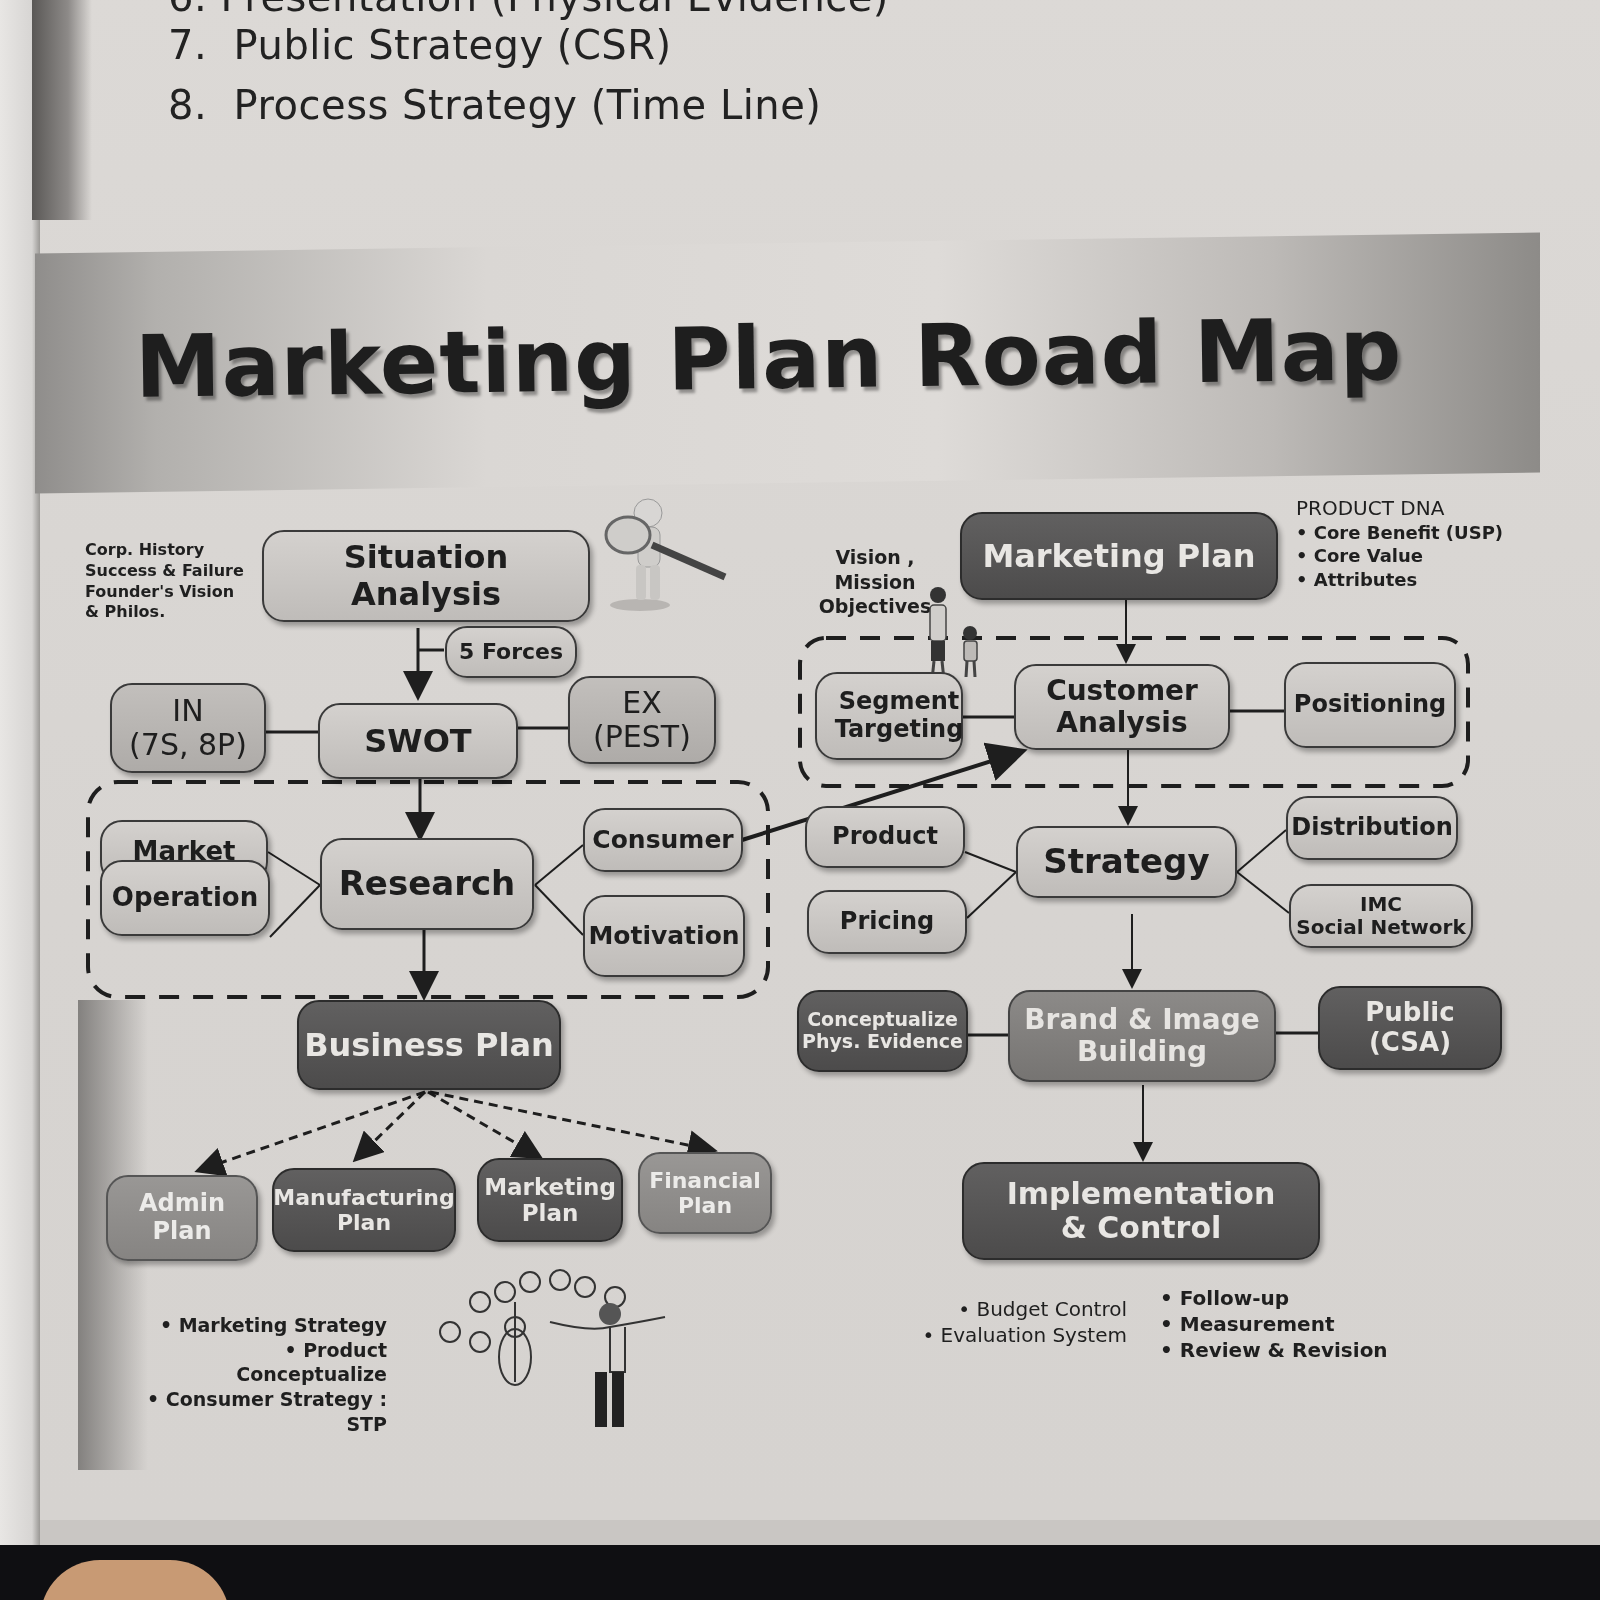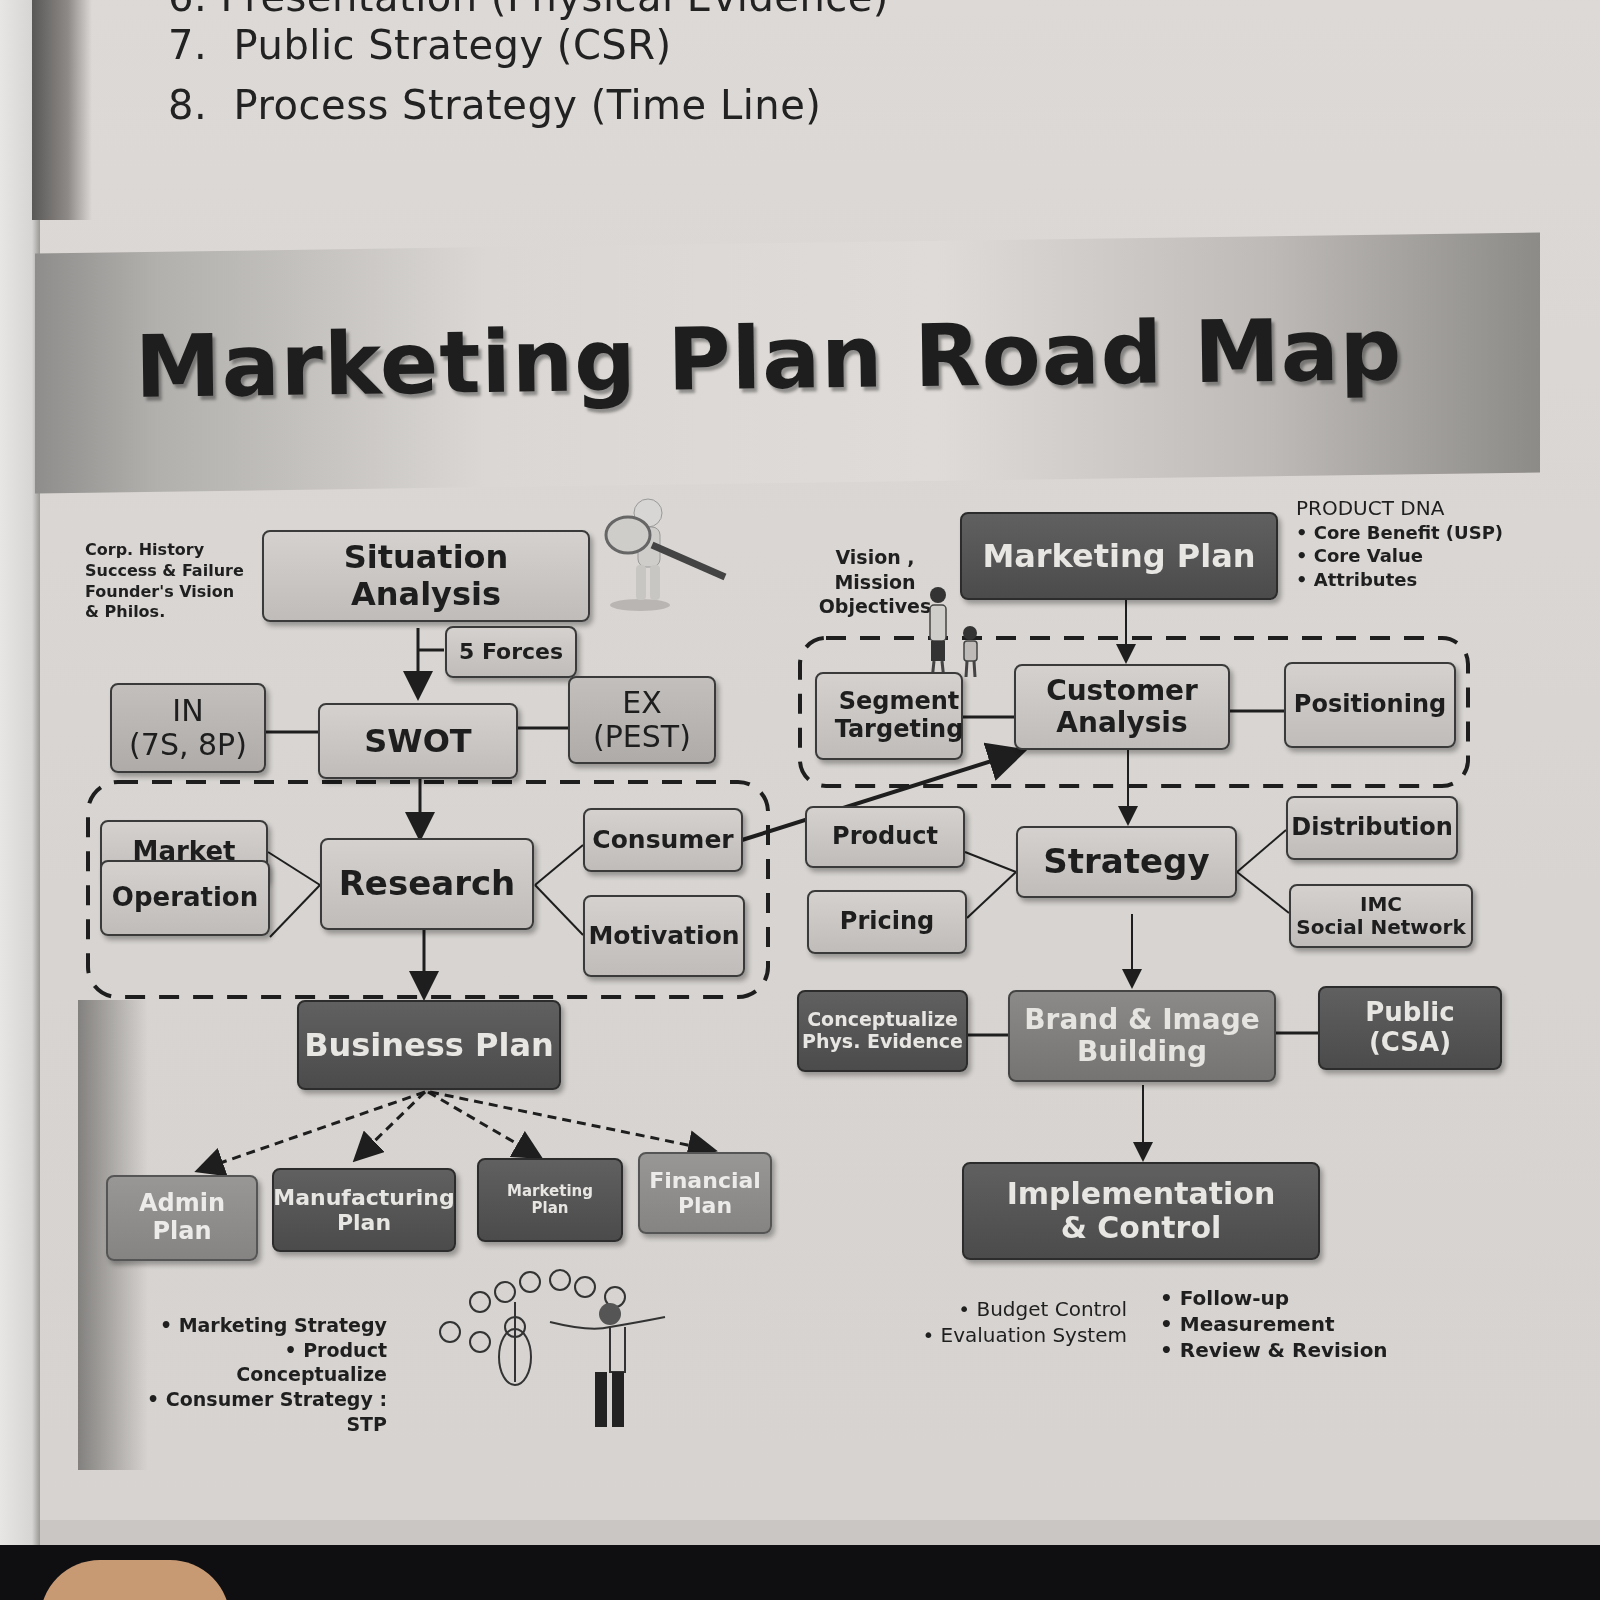--- a/index.html
+++ b/index.html
@@ -41,21 +41,21 @@
     transform: skewY(-0.8deg);
   }
   .banner-title {
     position: absolute; left: 135px; top: 308px;
     font-family: "DejaVu Sans", sans-serif; font-weight: bold;
     font-size: 86px; color: #1e1e1e; letter-spacing: 1px;
     text-shadow: 3px 4px 3px rgba(0,0,0,0.35);
     transform: rotate(-0.8deg);
   }
   .box {
-    position: absolute; box-sizing: border-box; border-radius: 8px;
+    position: absolute; box-sizing: border-box; border-radius: 22px;
     border: 2px solid #3a3a3a;
     background: linear-gradient(180deg, #d4d1ce 0%, #bfbcb9 100%);
     box-shadow: 3px 4px 5px rgba(0,0,0,0.3);
     display: flex; align-items: center; justify-content: center; text-align: center;
     color: #1e1e1e; font-weight: bold; line-height: 1.15;
   }
   .box.dark {
     background: linear-gradient(180deg, #616060 0%, #4c4b4b 100%);
     color: #e8e6e3; border-color: #2c2c2c;
   }
@@ -222,21 +222,21 @@
       <div>Admin</div>
       <div>Plan</div>
     </div>
 </div>
 <div class="box dark" style="left:272px; top:1168px; width:184px; height:84px; font-size:22px;">
   <div>
       <div>Manufacturing</div>
       <div>Plan</div>
     </div>
 </div>
-<div class="box dark" style="left:477px; top:1158px; width:146px; height:84px; font-size:15px;">
+<div class="box dark" style="left:477px; top:1158px; width:146px; height:84px; font-size:23px;">
   <div>
       <div>Marketing</div>
       <div>Plan</div>
     </div>
 </div>
 <div class="box light-dark" style="left:638px; top:1152px; width:134px; height:82px; font-size:22px;">
   <div>
       <div>Financial</div>
       <div>Plan</div>
     </div>

